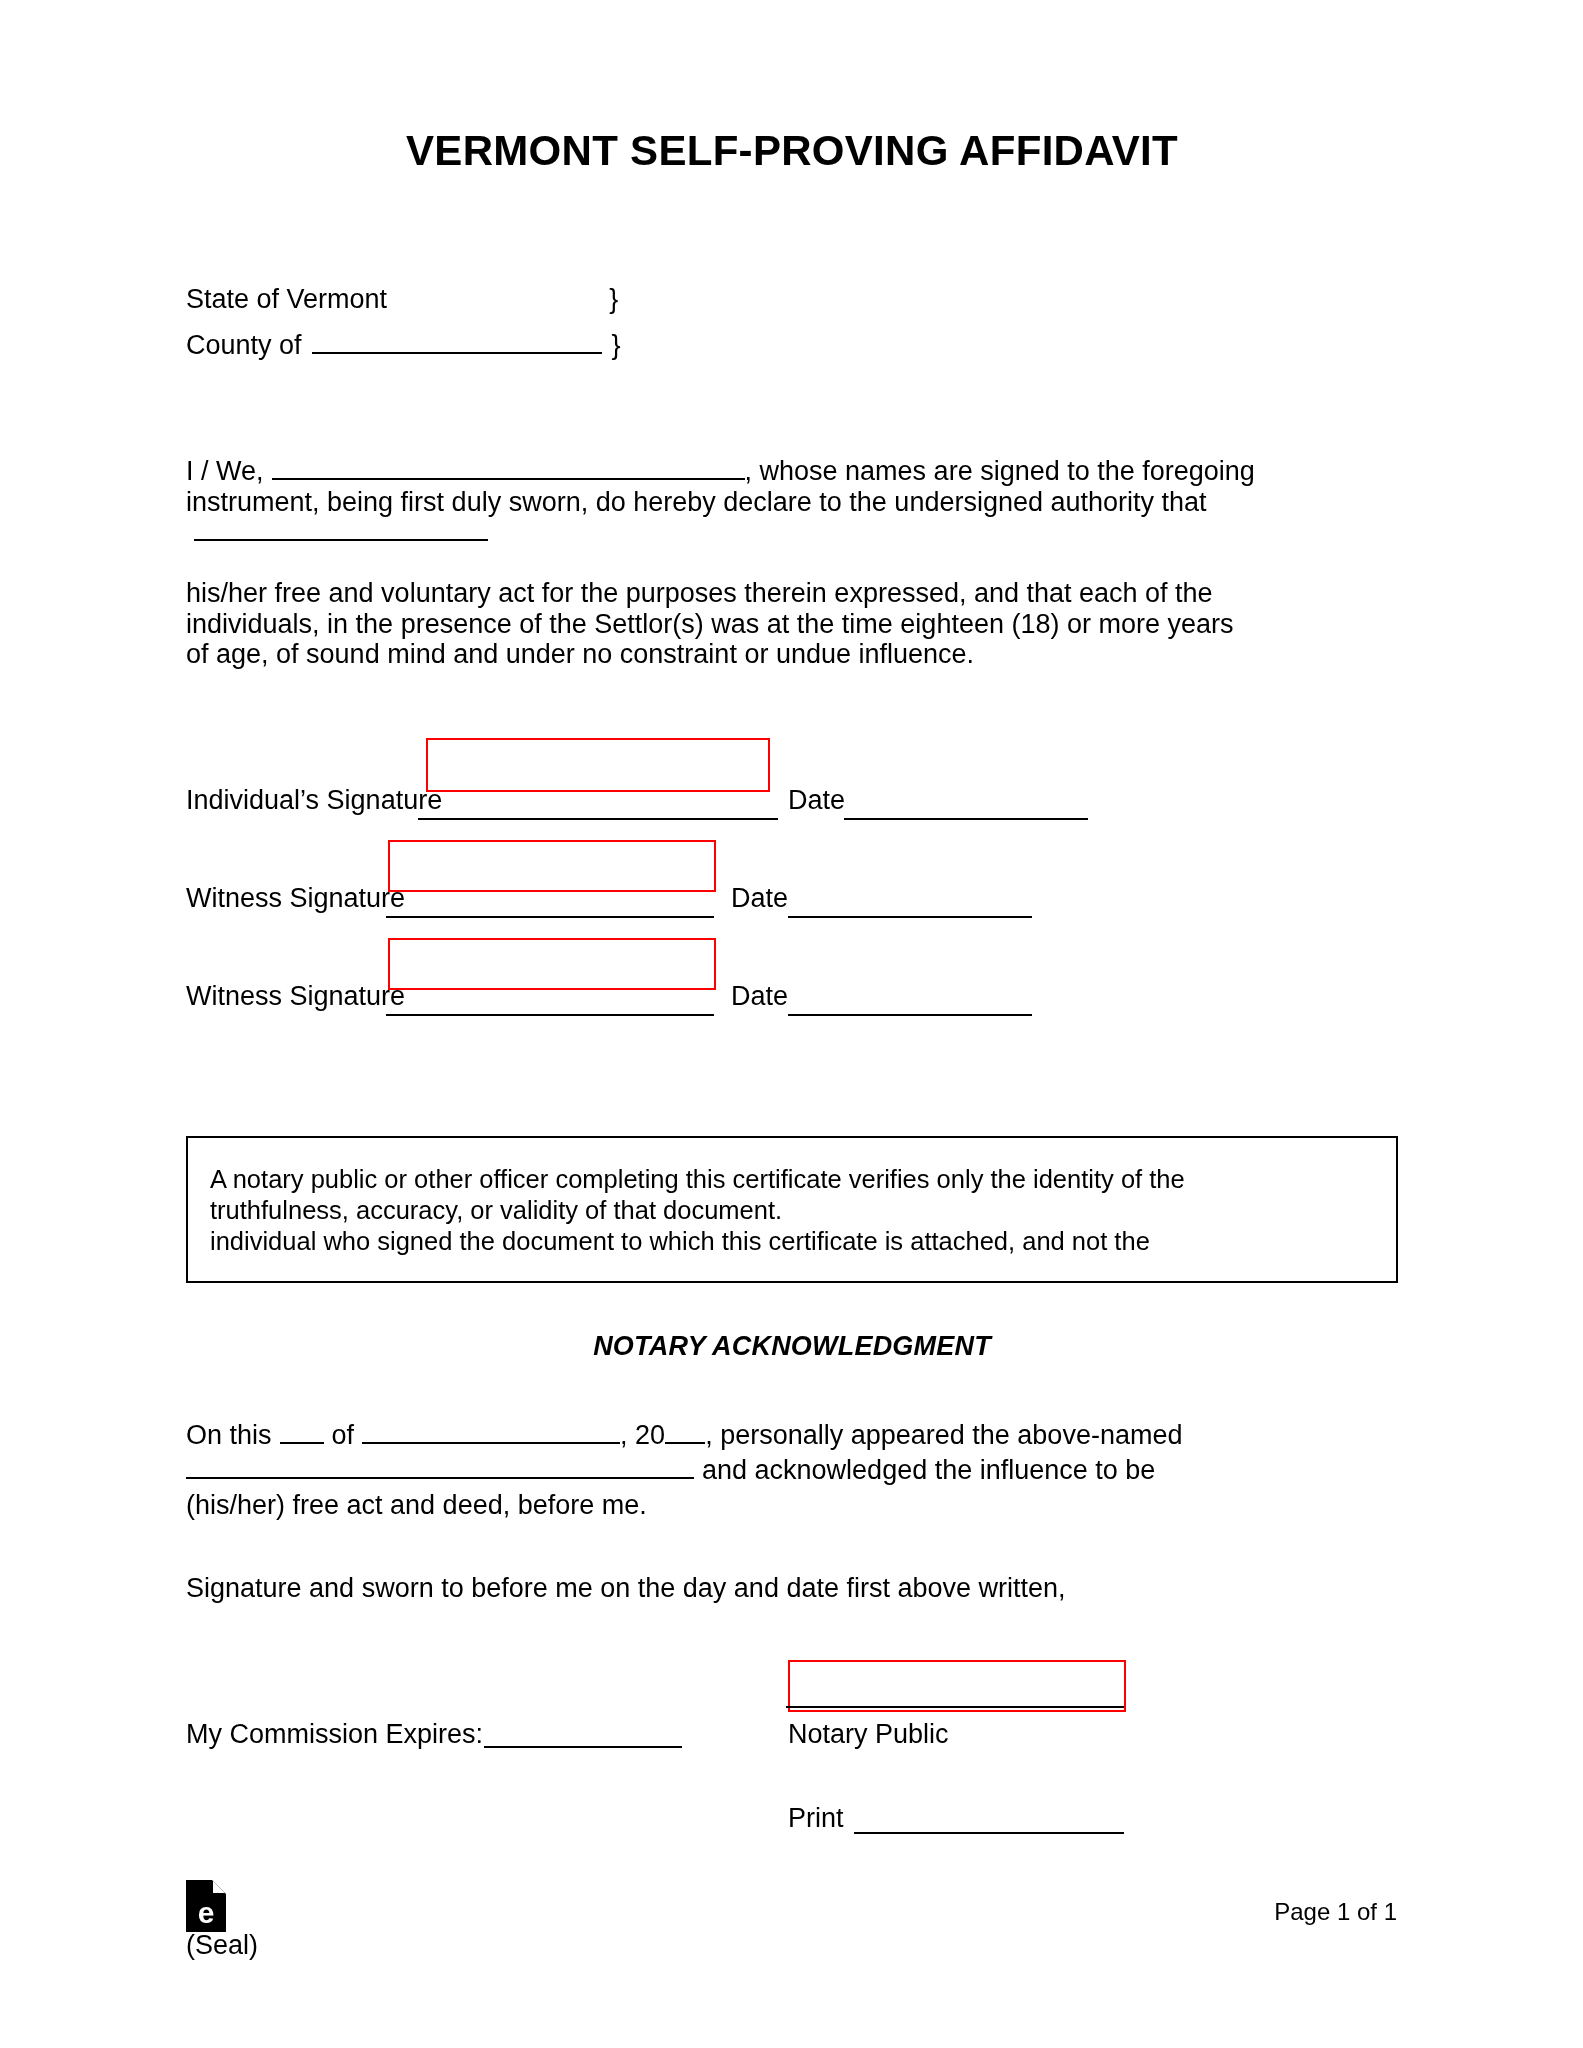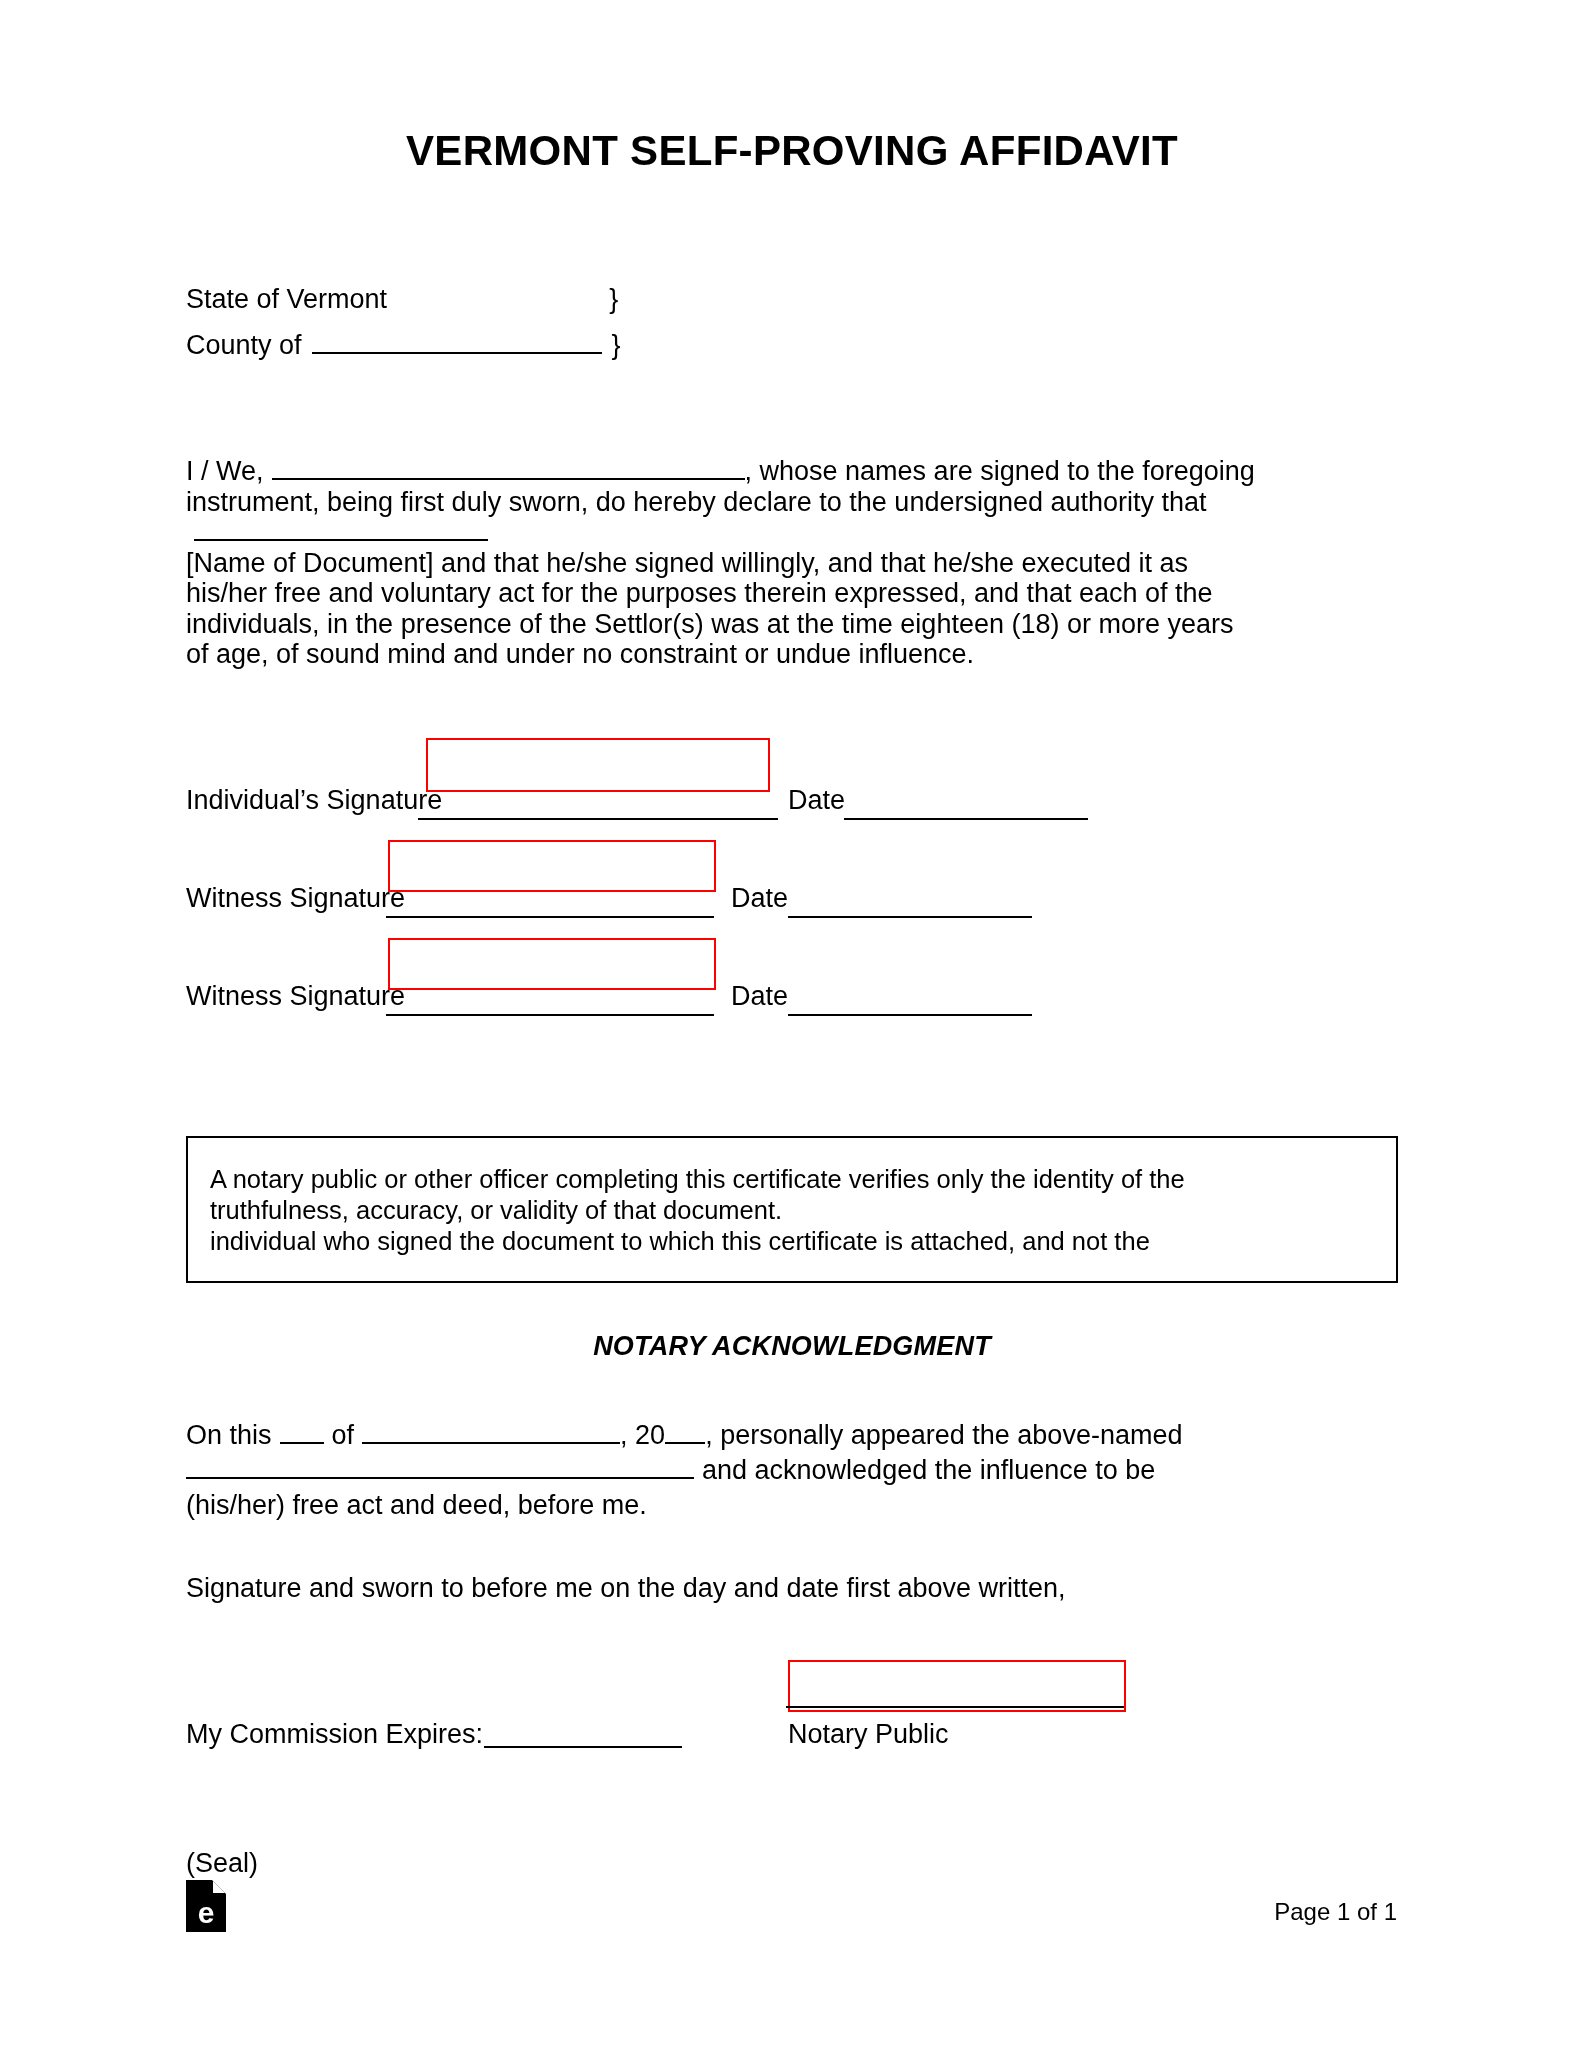--- a/index.html
+++ b/index.html
@@ -202,21 +202,21 @@
         <span class="venue-fill" style="width:290px; margin-left:10px;"></span>
         <span style="display:inline-block; width:10px;"></span>
         <span>}</span>
       </div>
     </div>
 
     <div class="body-para">
       <span>I / We,</span><span class="ul" style="width:473px; margin-left:8px;"></span><span>, whose names are signed to the foregoing</span><br>
       <span>instrument, being first duly sworn, do hereby declare to the undersigned authority that</span><br>
       <span class="ul" style="width:294px; margin-left:8px;"></span><br>
-      <span>[Name of Document] and that he/she signed willingly, and that he/she executed it as</span><br>
+      <br>
       <span>his/her free and voluntary act for the purposes therein expressed, and that each of the</span><br>
       <span>individuals, in the presence of the Settlor(s) was at the time eighteen (18) or more years</span><br>
       <span>of age, of sound mind and under no constraint or undue influence.</span>
     </div>
 
     <div class="sig-section">
 
       <div class="sig-row" style="height:90px;">
         <span class="sig-label" style="left:0;">Individual’s Signature</span>
         <span class="red-box" style="left:240px; top:6px; width:340px; height:50px;"></span>
@@ -260,20 +260,24 @@
     <div class="subscribed">Signature and sworn to before me on the day and date first above written,</div>
 
     <div class="commission-row">
       <span class="commission-label">My Commission Expires:</span>
       <span class="sig-line" style="left:298px; bottom:8px; width:198px;"></span>
       <span class="red-box" style="left:602px; top:0px; width:334px; height:48px;"></span>
       <span class="sig-line" style="left:600px; bottom:48px; width:338px;"></span>
       <span class="notary-pub-label">Notary Public</span>
     </div>
 
+    <div class="print-row">
+      <span class="print-label">Print</span>
+      <span class="sig-line" style="left:668px; bottom:4px; width:270px;"></span>
+    </div>
 
     <div class="seal">(Seal)</div>
 
   </div>
 
   <div class="footer">
     <span class="logo">
       <svg width="40" height="52" viewBox="0 0 40 52" xmlns="http://www.w3.org/2000/svg">
         <path d="M0 0 H26 L40 14 V52 H0 Z" fill="#000000"></path>
         <path d="M27 1 L39 13 H27 Z" fill="#ffffff"></path>

